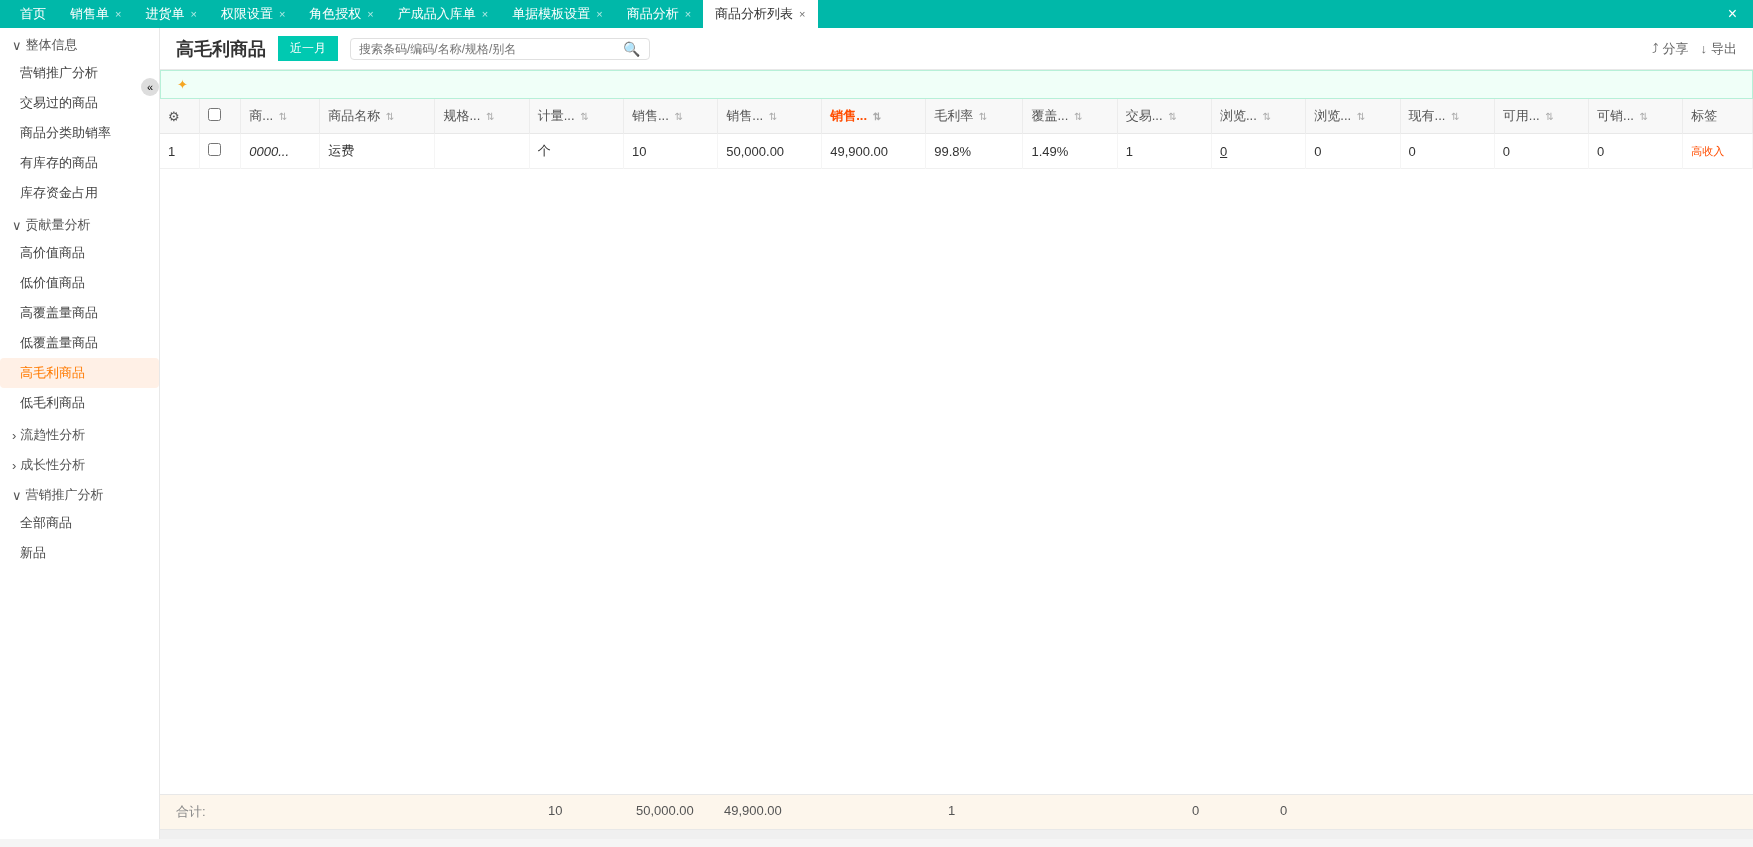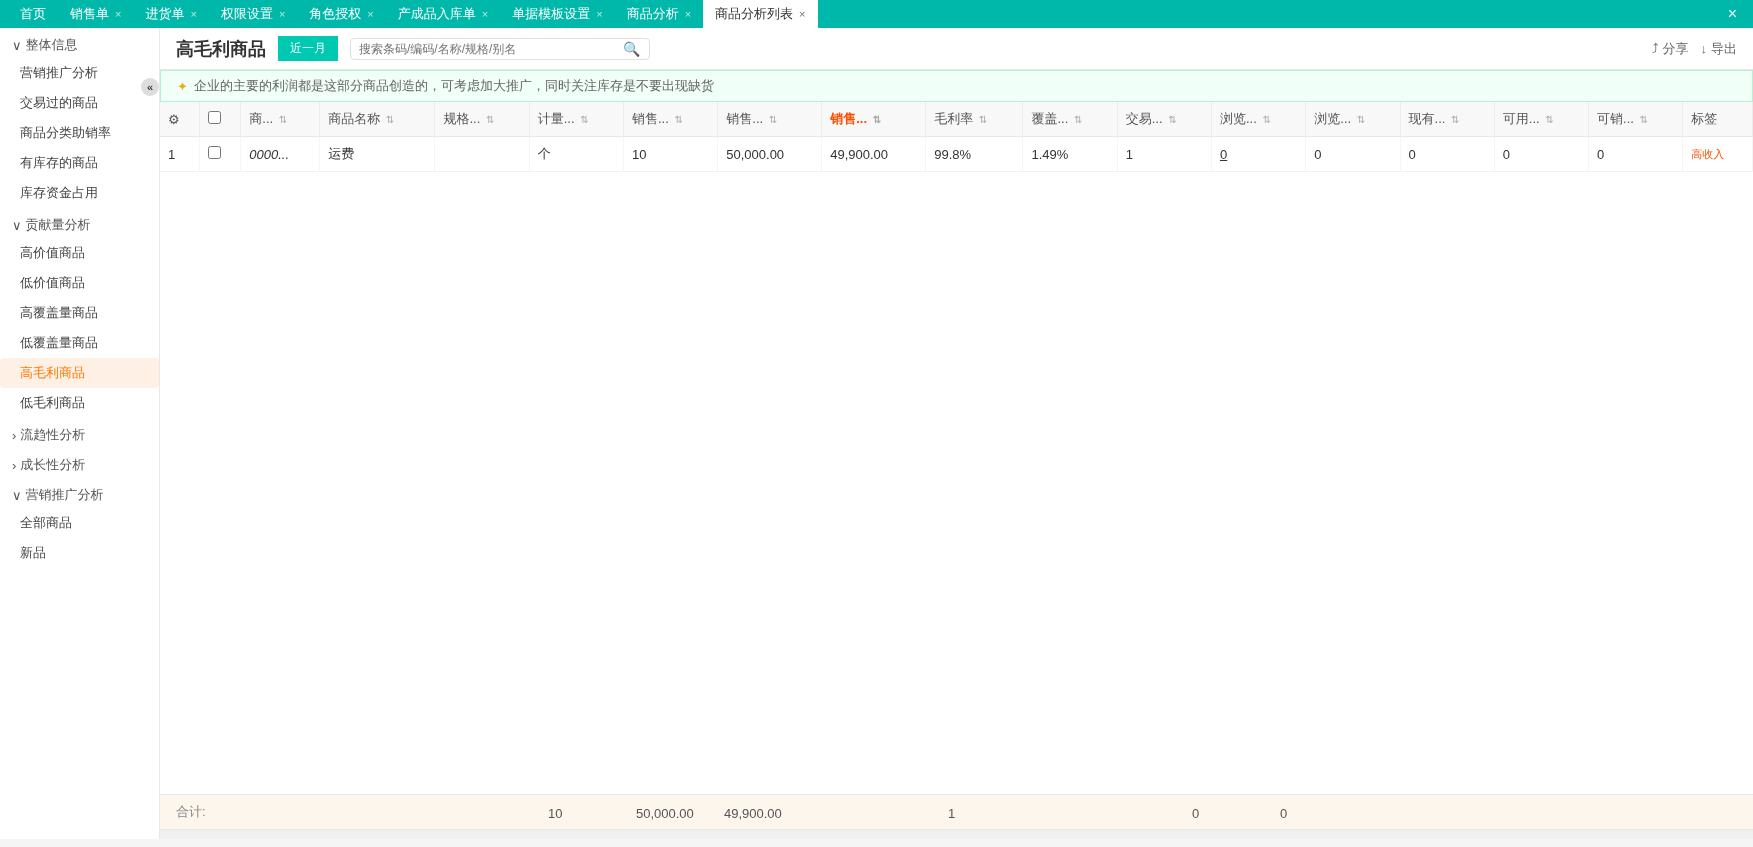--- a/index.html
+++ b/index.html
@@ -210,21 +210,21 @@
       text-decoration: underline;
       cursor: pointer;
     }
 
     
     .footer-summary {
       background: #fdf6ec;
       border-top: 1px solid #e8e8e8;
       padding: 8px 16px;
       display: flex;
-      align-items: flex-end;
+      align-items: flex-start;
       gap: 8px;
       font-size: 12px;
       color: #555;
     }
     .footer-summary .label {
       color: #888;
       min-width: 40px;
     }
     .footer-summary .value {
       min-width: 80px;
@@ -367,21 +367,20 @@
         </div>
         <div class="action-btn">
           <span>↓</span>
           <span>导出</span>
         </div>
       </div>
     </div>
 
     <div class="notice-bar">
       <span class="notice-icon">✦</span>
-      <span>企业的主要的利润都是这部分商品创造的，可考虑加大推广，同时关注库存是不要出现缺货</span>
     </div>
 
     <div class="table-wrapper">
       <table>
         <thead>
           <tr>
             <th>
               <span>⚙</span>
             </th>
             <th>

